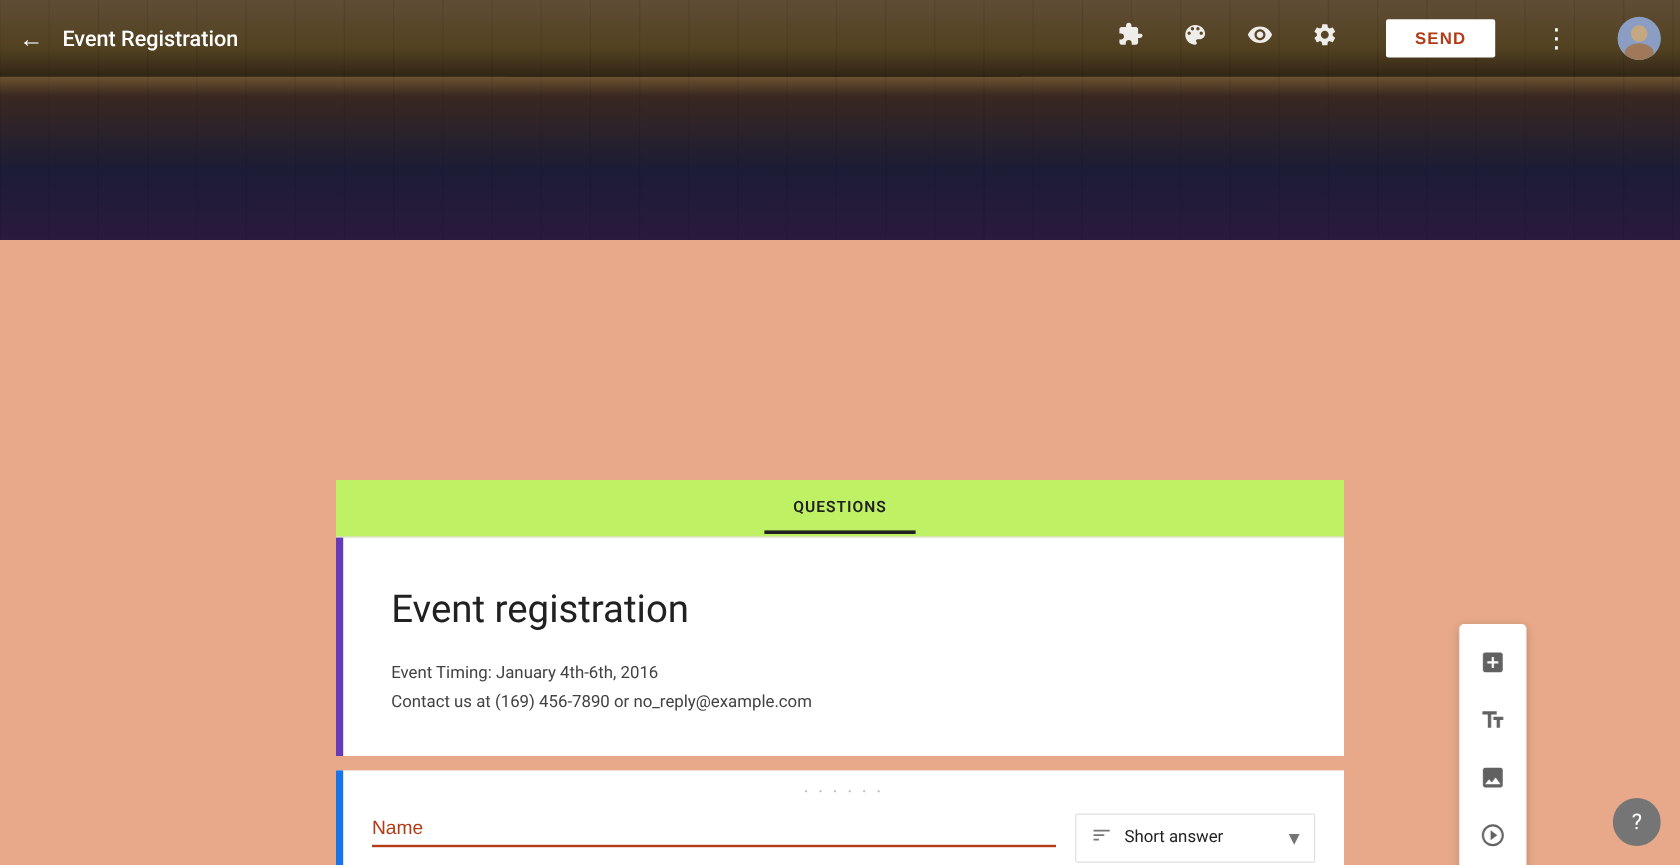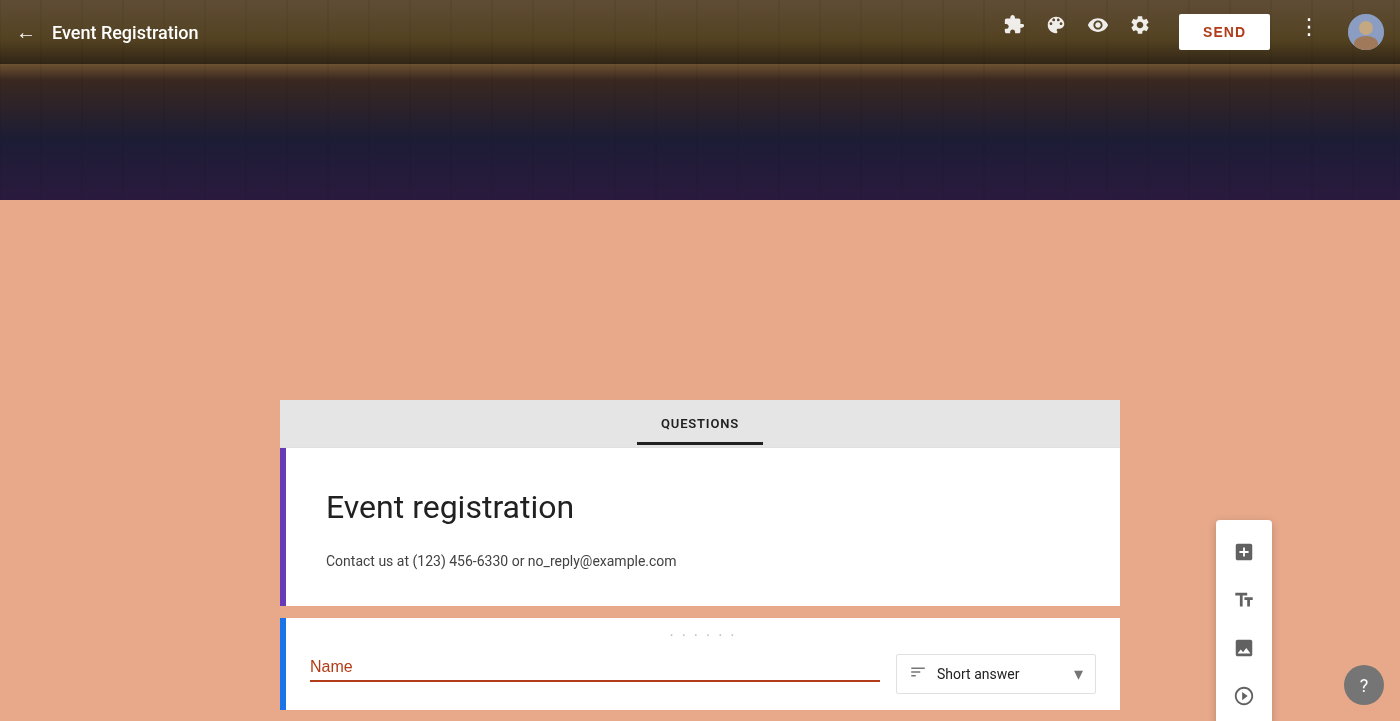--- a/index.html
+++ b/index.html
@@ -23,21 +23,22 @@
       margin-right: 16px;
     }
     .header-title {
       color: white;
       font-size: 18px;
       font-weight: 500;
       flex: 1;
     }
     .header-icons {
       display: flex;
-      gap: 20px;
+      align-items: center;
+      gap: 32px;
     }
     .header-icon {
       color: white;
       font-size: 22px;
       cursor: pointer;
       opacity: 0.9;
     }
     .send-btn {
       background: white;
       color: #b23c17;
@@ -93,21 +94,21 @@
 
     
     .form-container {
       width: 840px;
       background: transparent;
       margin: 0 auto;
     }
 
     
     .tabs-bar {
-      background: #e5e5e5;
+      background: #bef264;
       display: flex;
       align-items: center;
       justify-content: center;
       border-bottom: 1px solid #e0e0e0;
       height: 48px;
       text-align: center;
     }
     .tab {
       padding: 14px 24px;
       font-size: 13px;
@@ -367,21 +368,22 @@
 <div class="main-wrapper" style="padding-top: 200px;">
   <div class="form-container">
 
     <div class="tabs-bar">
       <div class="tab active">QUESTIONS</div>
     </div>
 
     <div class="form-info-card">
       <div class="form-title">Event registration</div>
       <div class="form-description">
-        <div>Contact us at (123) 456-6330 or no_reply@example.com</div>
+        <div>Event Timing: January 4th-6th, 2016</div>
+        <div>Contact us at (169) 456-7890 or no_reply@example.com</div>
       </div>
     </div>
 
     <div class="question-card">
       <div class="drag-handle">· · · · · ·</div>
       <div class="question-top">
         <input class="question-label-input" type="text" value="Name" style="">
         <div class="type-selector">
           <span class="type-selector-icon">
             <svg width="18" height="18" viewBox="0 0 24 24" fill="#757575">

